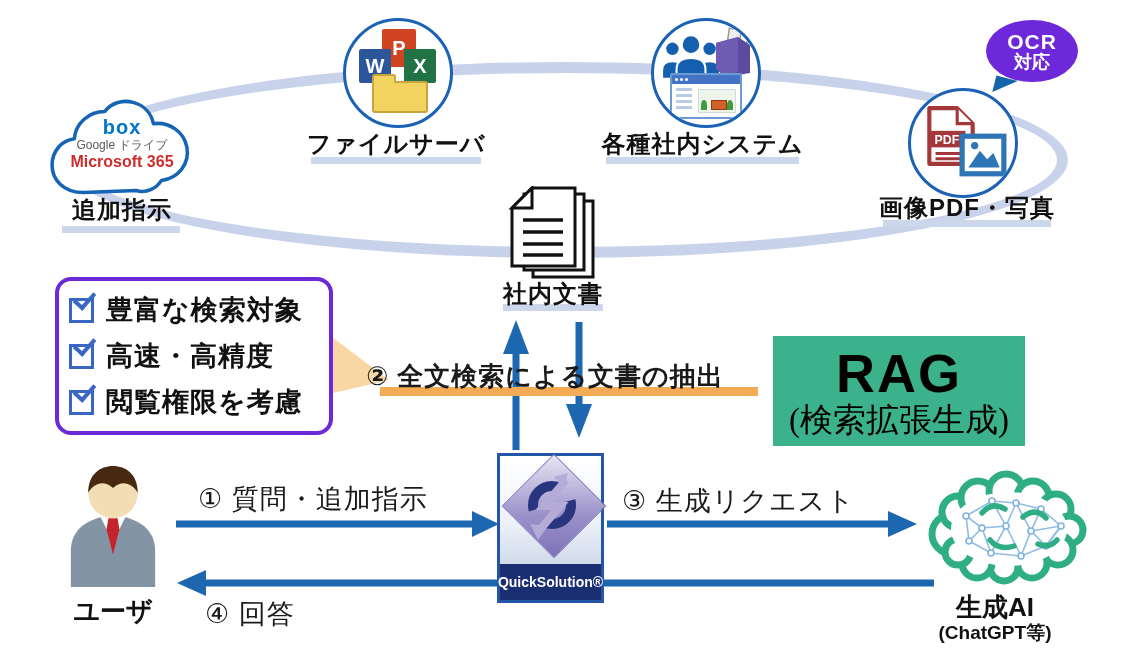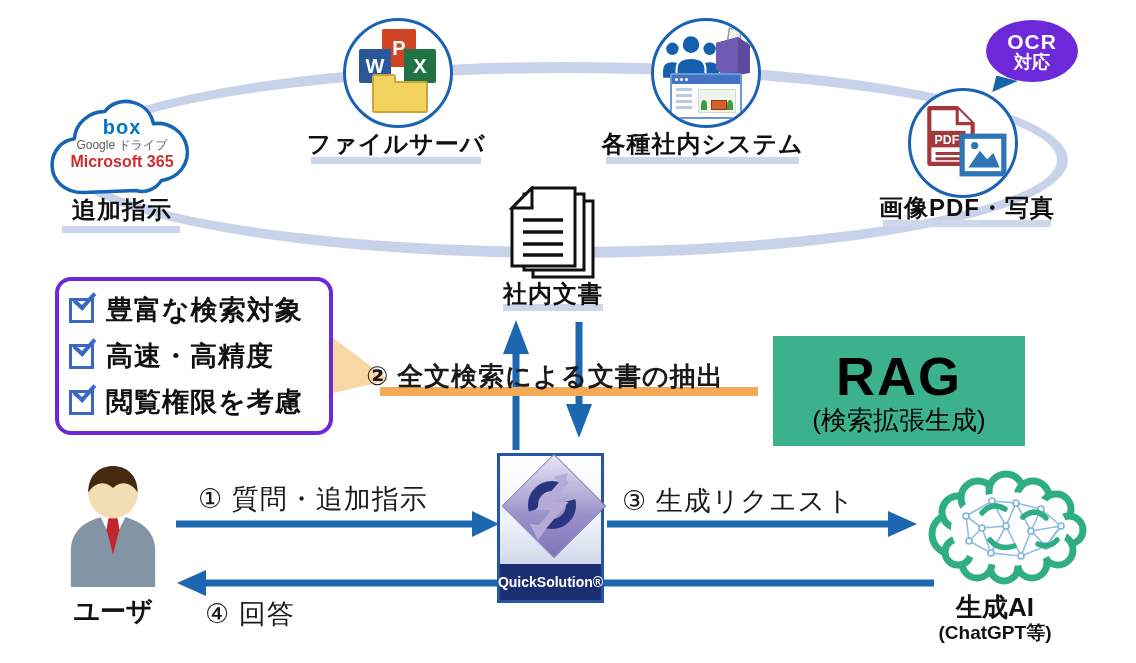--- a/index.html
+++ b/index.html
@@ -59,21 +59,21 @@
 
   
   .step{font-size:27px;color:#1a1a1a;z-index:5;white-space:nowrap;letter-spacing:1px;}
   .step-bold{font-weight:bold;font-size:26px;}
   .hl-bar{left:380px;top:387px;width:378px;height:9px;background:#f3ab55;z-index:2;}
 
   
   .rag{left:773px;top:336px;width:252px;height:110px;background:#3bb18c;z-index:3;color:#000000;
        display:flex;flex-direction:column;align-items:center;justify-content:center;line-height:1;}
   .rag .title{font-weight:bold;font-size:54px;letter-spacing:2px;}
-  .rag .sub{font-size:26px;margin-top:4px;}
+  .rag .sub{font-size:33px;margin-top:4px;font-family:Liberation Serif, serif;}
 
   
   .qs{left:497px;top:453px;width:107px;height:150px;border:3px solid #2456a8;box-sizing:border-box;z-index:4;
       background:linear-gradient(180deg,#ffffff 0%,#eef2f9 45%,#b9c6e0 100%);}
   .qs-band{position:absolute;left:0;bottom:0;width:100%;height:36px;background:#1b2e72;display:flex;align-items:center;justify-content:center;}
   .qs-band span{color:#fff;font-weight:bold;font-size:14px;}
   .qs-diamond{position:absolute;left:17px;top:13px;width:72px;height:72px;transform:rotate(45deg);
       background:linear-gradient(135deg,#e8e5f4 0%,#9a90c9 60%,#7d72b8 100%);border:1px solid #7d73b5;}
   .qs-logo{position:absolute;left:0;top:0;z-index:2;}
 

